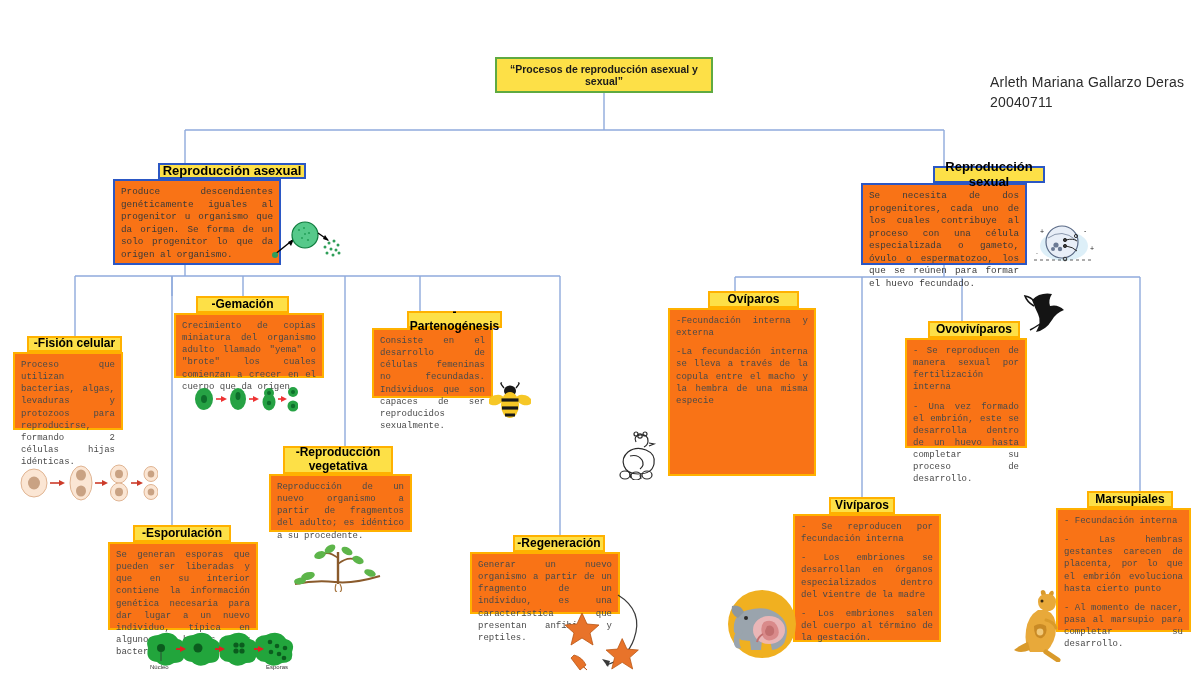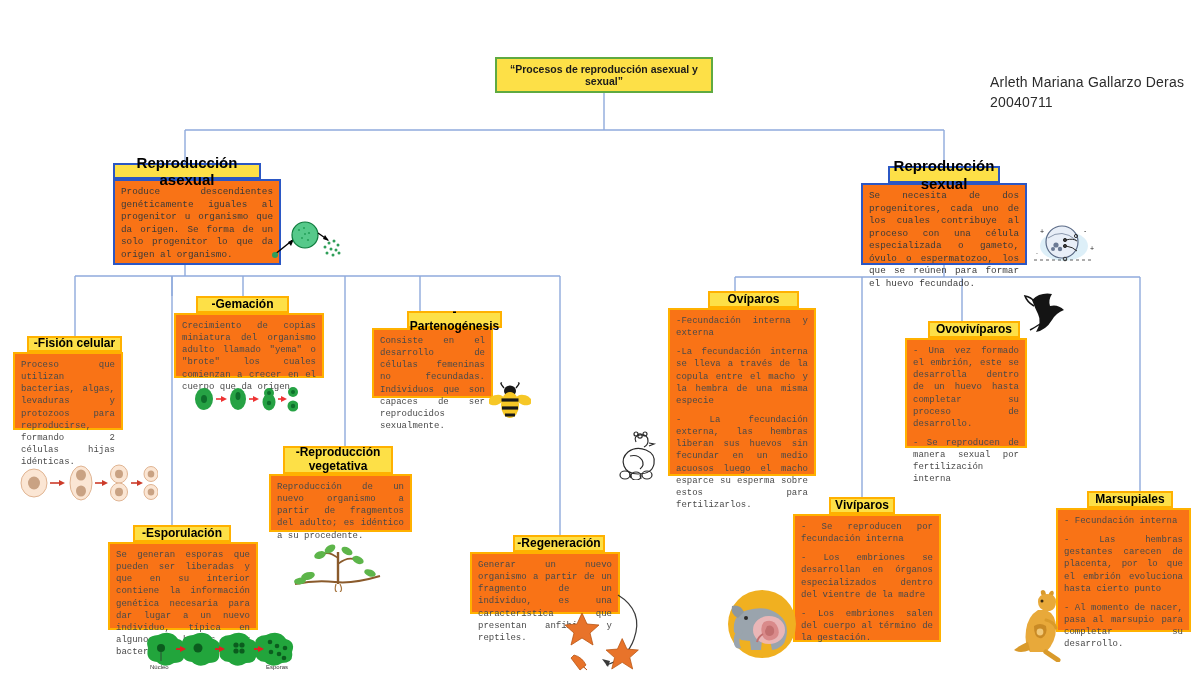--- a/index.html
+++ b/index.html
@@ -17,21 +17,21 @@
     display:flex;align-items:center;justify-content:center;text-align:center;
     font-weight:bold;line-height:1.15;z-index:4;
   }
   .body{
     position:absolute;background:#f97316;box-sizing:border-box;
     padding:5px 6px;text-align:justify;color:#3c3c3c;z-index:3;font-family:Liberation Mono, monospace;
   }
   
   .root .hdr{border:2px solid #5faa41;color:#1a1a1a;font-size:10.5px;padding:2px 6px;}
   
-  .blue .hdr{border:2px solid #2b57c4;color:#000;font-size:15px;}
+  .blue .hdr{border:2px solid #2b57c4;color:#000;font-size:13px;margin-left:45px;}
   .blue .body{border:2px solid #2b57c4;color:#3b3b3b;font-size:9.3px;line-height:1.35;}
   
   .orange .hdr{border:2px solid #ffb100;color:#000;font-size:12px;}
   .orange .body{border:2px solid #ffb100;color:#4a4a4a;font-size:9px;line-height:1.35;}
   .body p{margin:0 0 7px 0;}
   .body p:last-child{margin-bottom:0;}
 
   .author{position:absolute;font-size:14px;color:#2b2b2b;letter-spacing:.2px;}
 
   
@@ -306,21 +306,20 @@
       <path d="M16 72 q5 9 11 13" fill="#e8732a" stroke="#b85413" stroke-width="1"></path>
       <path d="M14 70 q8 2 12 10 l-6 5 q-6 -8 -9 -12 z" fill="#e8732a" stroke="#b85413" stroke-width=".8"></path>
     </svg>
   </div>
 
   <div class="node orange">
     <div class="hdr" style="left:708px;top:291px;width:91px;height:17px;">Ovíparos</div>
     <div class="body" style="left:668px;top:308px;width:148px;height:168px;">
       <p>-Fecundación interna y externa</p>
       <p>-La fecundación interna se lleva a través de la copula entre el macho y la hembra de una misma especie</p>
-      <p>- La fecundación externa, las hembras liberan sus huevos sin fecundar en un medio acuosos luego el macho esparce su esperma sobre estos para fertilizarlos.</p>
     </div>
   </div>
   <div class="ill" style="left:616px;top:430px;width:48px;height:50px;">
     <svg width="48" height="50" viewBox="0 0 48 50">
       <g fill="none" stroke="#2a2a2a" stroke-width="1.2">
         <path d="M20 12 q-3 -6 4 -7 q8 -1 8 6 q0 4 -4 6"></path>
         <circle cx="24" cy="6" r="2.2"></circle>
           <circle cx="29" cy="4" r="2"></circle>
           <circle cx="20" cy="4" r="2"></circle>
         <path d="M33 13 l5 1 l-5 2"></path>
@@ -331,22 +330,22 @@
         <ellipse cx="9" cy="45" rx="5" ry="4"></ellipse>
         <ellipse cx="20" cy="46" rx="5" ry="4"></ellipse>
         <ellipse cx="31" cy="45" rx="5" ry="4"></ellipse>
       </g>
     </svg>
   </div>
 
   <div class="node orange">
     <div class="hdr" style="left:928px;top:321px;width:92px;height:17px;">Ovovivíparos</div>
     <div class="body" style="left:905px;top:338px;width:122px;height:110px;">
+      <p>- Se reproducen de manera sexual por fertilización interna</p>
       <p>- Una vez formado el embrión, este se desarrolla dentro de un huevo hasta completar su proceso de desarrollo.</p>
-      <p>- Se reproducen de manera sexual por fertilización interna</p>
     </div>
   </div>
   <div class="ill" style="left:1022px;top:290px;width:46px;height:42px;">
     <svg width="46" height="42" viewBox="0 0 46 42">
       <path d="M10 10 q8 -8 20 -6 q-4 6 -2 12 q8 -2 14 4 q-8 3 -12 10 q-6 10 -16 12 q6 -10 2 -18 q-3 -6 -6 -14z" fill="#141414"></path>
       <path d="M12 16 q-7 -4 -9 -10 q6 1 10 6" fill="none" stroke="#141414" stroke-width="1.6"></path>
       <path d="M18 34 q-6 4 -10 6" fill="none" stroke="#141414" stroke-width="1.4"></path>
     </svg>
   </div>
 

